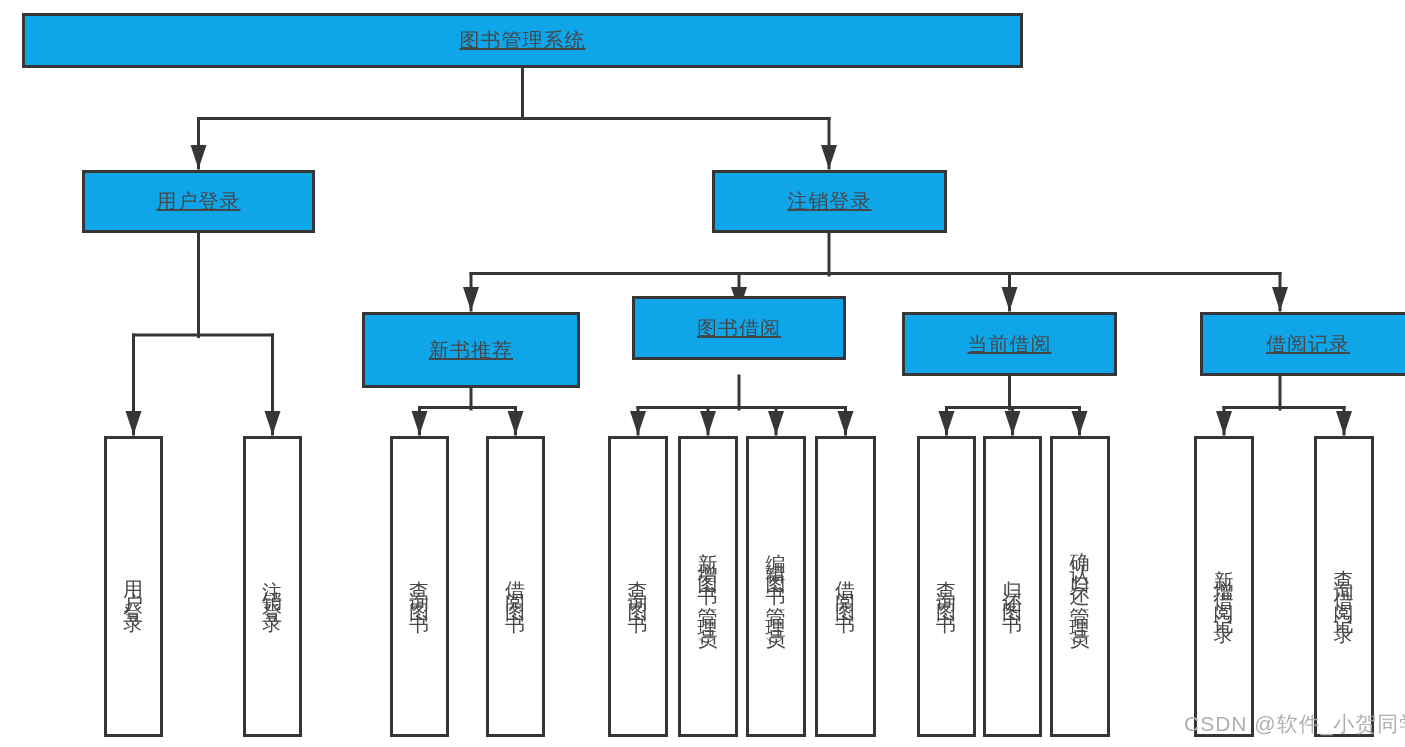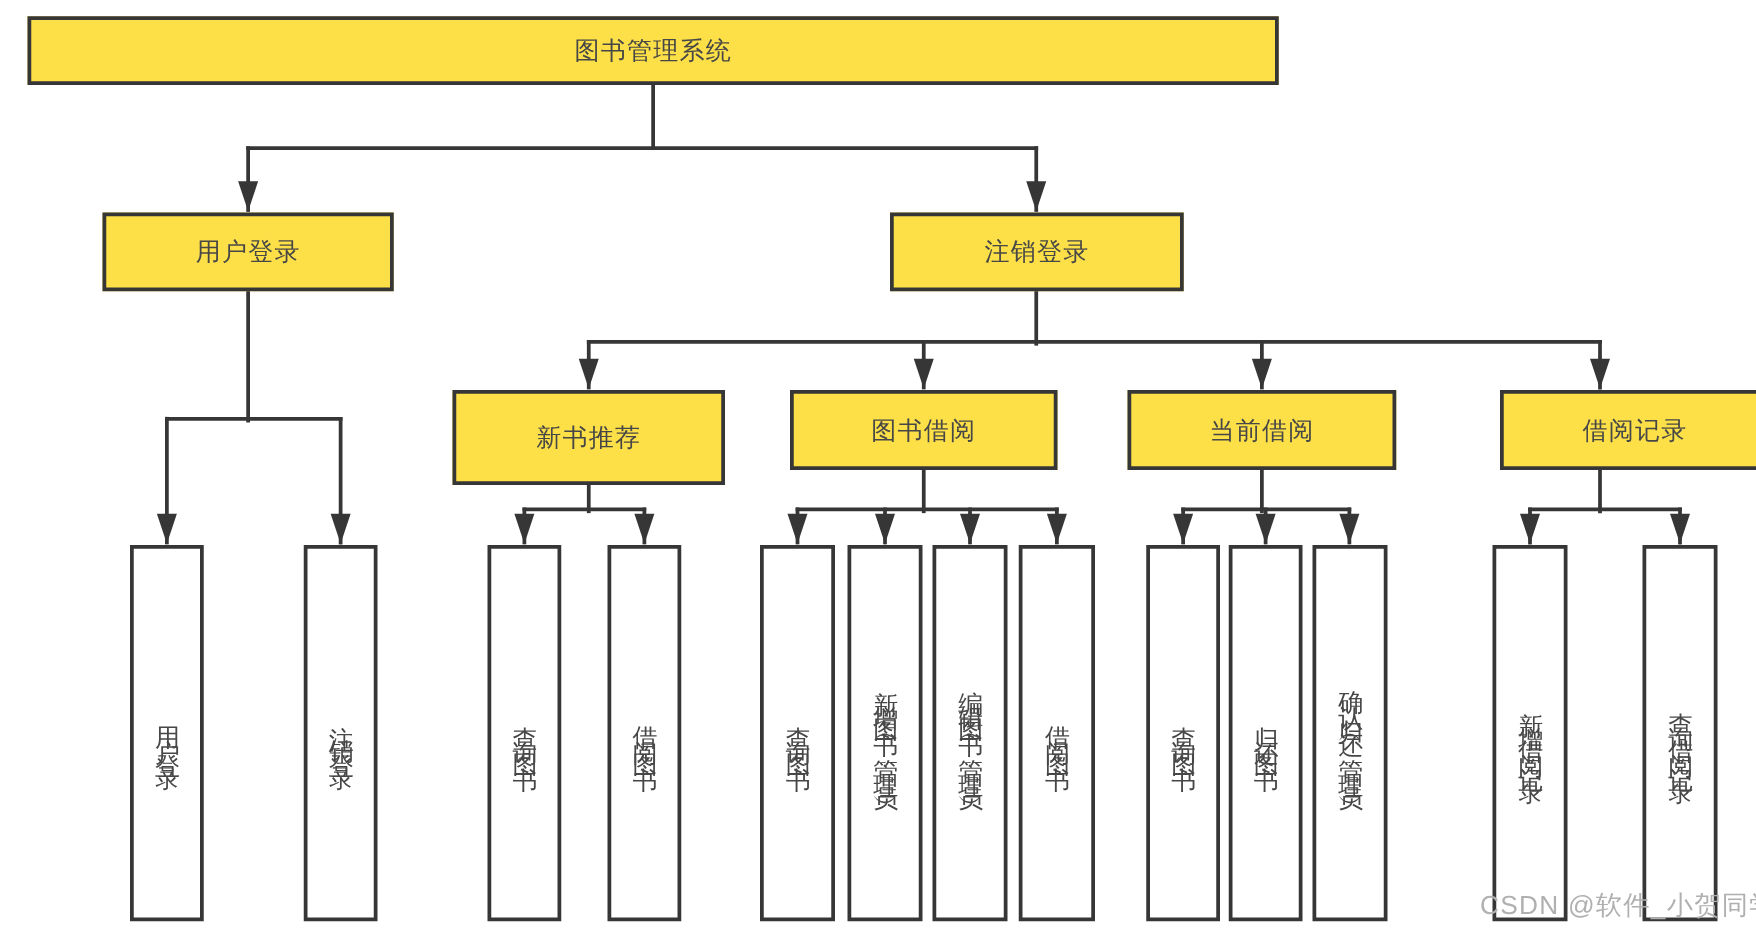--- a/index.html
+++ b/index.html
@@ -14,26 +14,27 @@
     width:1405px;height:747px;
     background:var(--bg);
     font-family:"Liberation Sans","DejaVu Sans",sans-serif;
     overflow:hidden;
   }
   svg.connectors{position:absolute;left:0;top:0;z-index:1;}
   .node{
     position:absolute;
     box-sizing:border-box;
     border:3px solid var(--line);
-    background:#fde047;
+    background:#0ea5e9;
     display:flex;align-items:center;justify-content:center;
     font-size:20px;color:var(--text);
     letter-spacing:1px;
     z-index:2;
     white-space:nowrap;
+    text-decoration:underline;
   }
   .leaf{
     position:absolute;
     top:436px;height:301px;
     box-sizing:border-box;
     border:3px solid var(--line);
     background:#fff;
     display:flex;align-items:center;justify-content:center;
     writing-mode:vertical-rl;
     text-orientation:mixed;
@@ -107,21 +108,21 @@
       <line x1="1344" y1="407.5" x2="1344" y2="434" marker-end="url(#arrow)"></line>
     </g>
   </svg>
 
   <div class="node" style="left:22px;top:13px;width:1001px;height:55px;">图书管理系统</div>
 
   <div class="node" style="left:82px;top:170px;width:233px;height:63px;">用户登录</div>
   <div class="node" style="left:712px;top:170px;width:235px;height:63px;">注销登录</div>
 
   <div class="node" style="left:362px;top:312px;width:218px;height:76px;">新书推荐</div>
-  <div class="node" style="left:632px;top:312px;width:214px;height:64px;">图书借阅</div>
+  <div class="node" style="left:632px;top:296px;width:214px;height:64px;">图书借阅</div>
   <div class="node" style="left:902px;top:312px;width:215px;height:64px;">当前借阅</div>
   <div class="node" style="left:1200px;top:312px;width:216px;height:64px;">借阅记录</div>
 
   <div class="leaf" style="left:104px;width:59px;">用户登录</div>
   <div class="leaf" style="left:243px;width:59px;">注销登录</div>
 
   <div class="leaf" style="left:390px;width:59px;">查询图书</div>
   <div class="leaf" style="left:486px;width:59px;">借阅图书</div>
 
   <div class="leaf" style="left:608px;width:60px;">查询图书</div>

